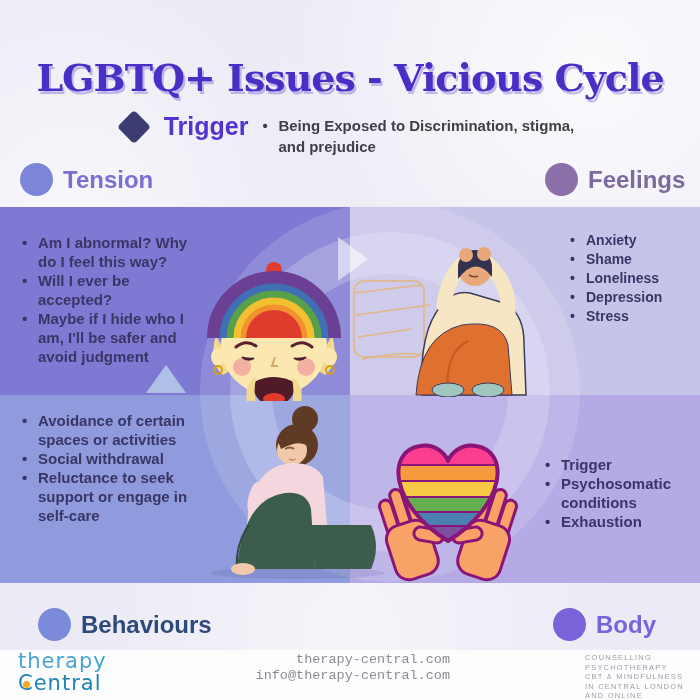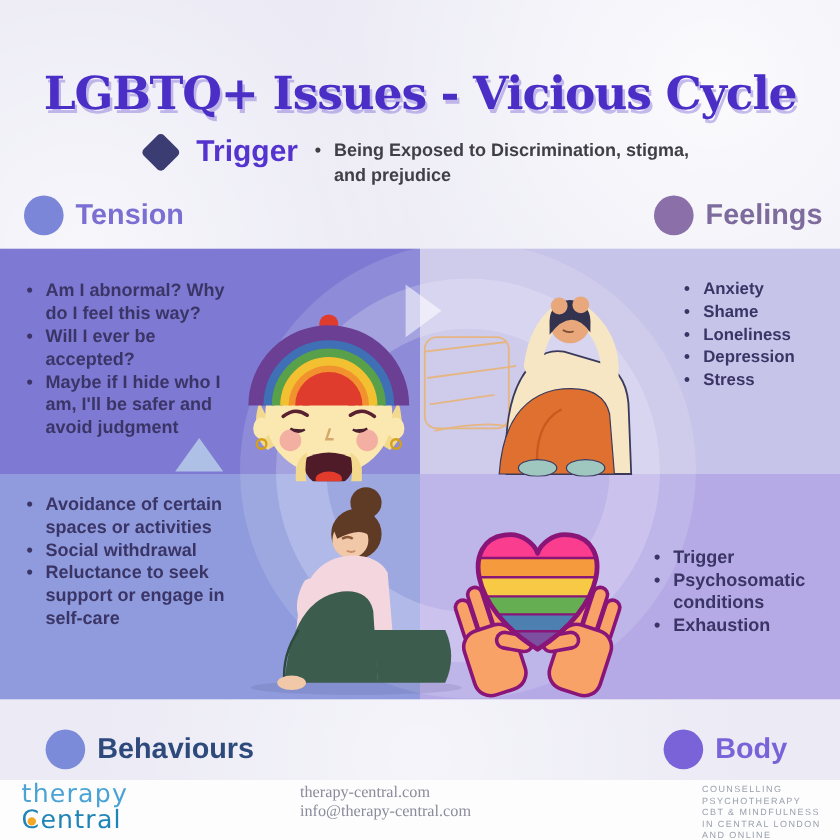--- a/index.html
+++ b/index.html
@@ -94,21 +94,21 @@
   .footer{
     position:absolute; left:0; top:650px; width:700px; height:50px; background:#fdfdfe;
   }
   .logo{position:absolute; left:18px; top:0; font-family:"DejaVu Sans", sans-serif;
         font-size:21px; letter-spacing:1px; line-height:22px;}
   .logo .l1{color:#4aa3d6;}
   .logo .l2{color:#1e83b7; position:relative;}
   .logo .logo-dot{position:absolute; left:5px; top:9px; width:7px; height:7px;
         border-radius:50%; background:#f5a623;}
   .contact{position:absolute; left:250px; top:2px; width:200px; margin:0; padding:0;
-        list-style:none; text-align:left; font-family:Liberation Serif, serif;
+        list-style:none; text-align:right; font-family:Liberation Mono, monospace;
         font-size:13.5px; line-height:16px; color:#8b8b9b;}
   .services{position:absolute; left:585px; top:3px; margin:0; padding:0; list-style:none;
         font-size:7.5px; line-height:9.5px; letter-spacing:1.2px; color:#9aa0ac;}
 </style>
 </head>
 <body>
 
 <div class="page">
 
   <h1 class="title">LGBTQ+ Issues - Vicious Cycle</h1>

